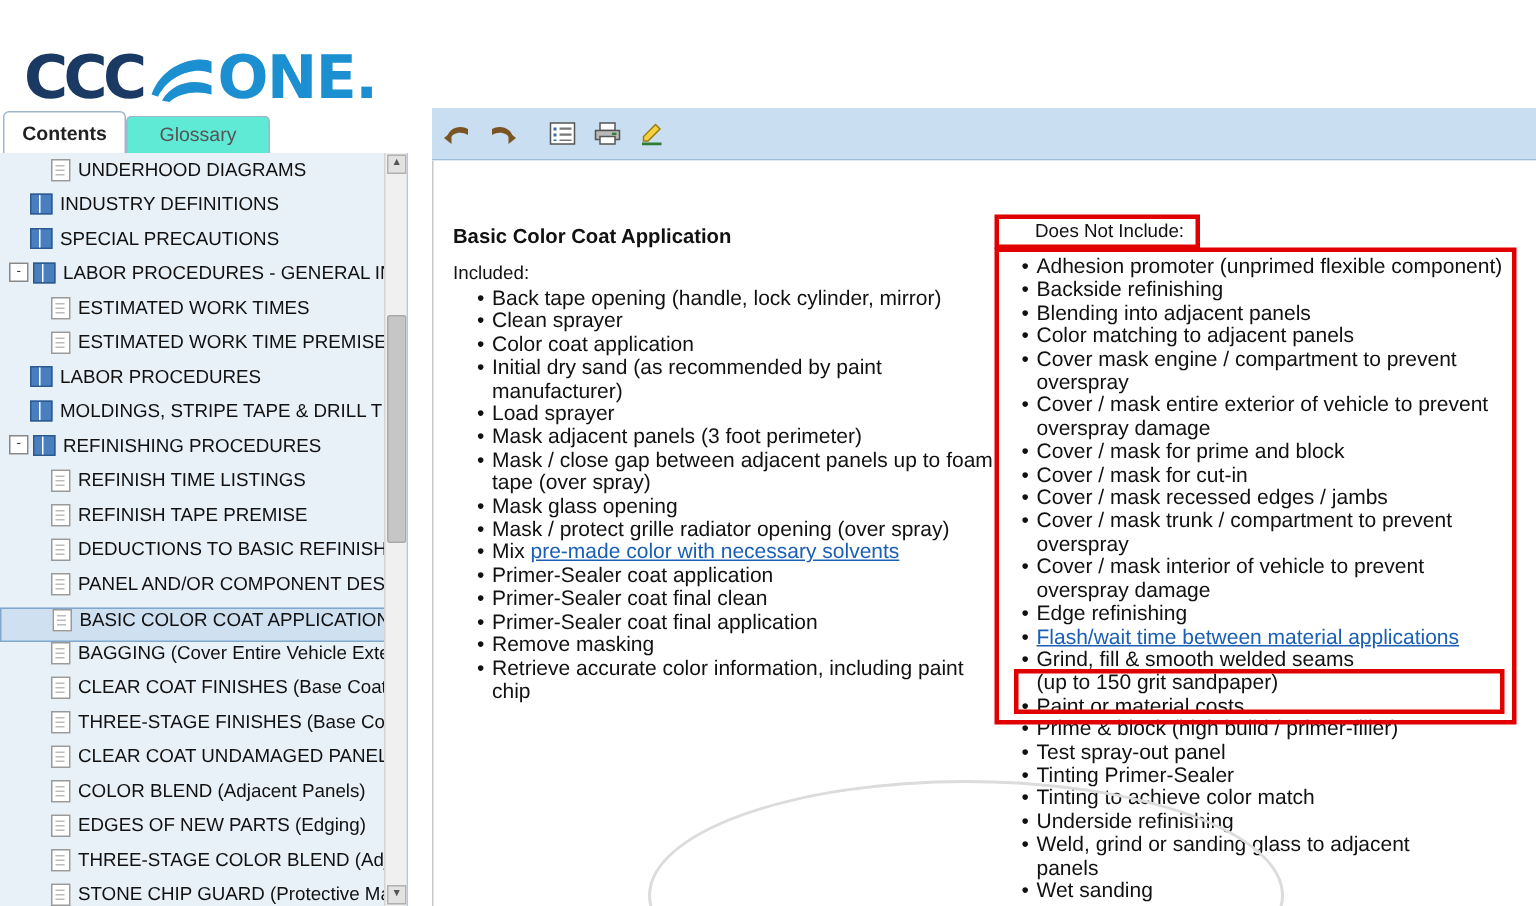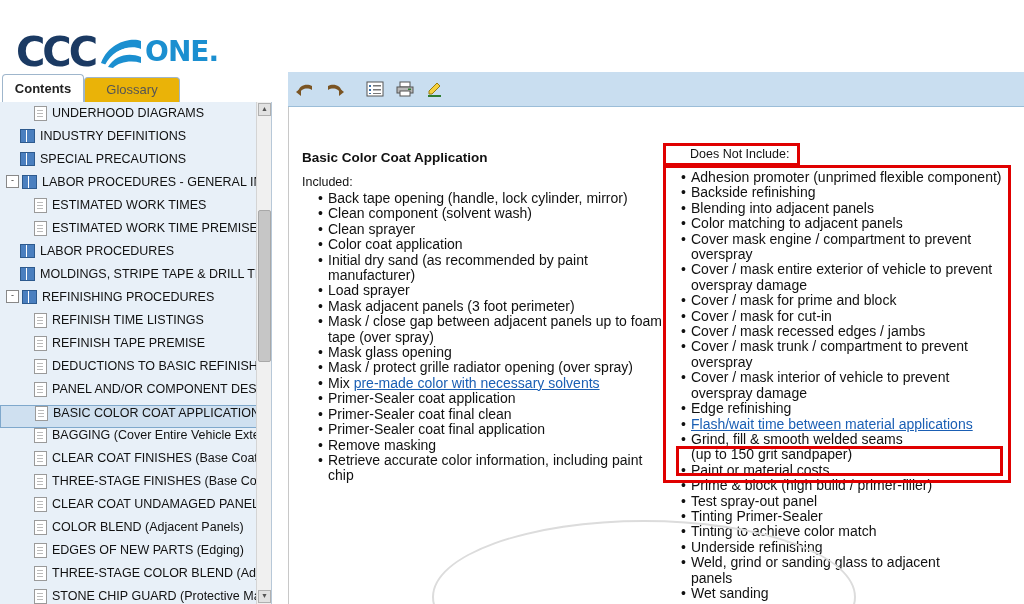--- a/index.html
+++ b/index.html
@@ -39,21 +39,21 @@
     line-height: 40px;
   }
   .logo-swoosh {
     width: 44px;
     height: 34px;
     margin: 0 2px 0 4px;
     position: relative;
   }
   .logo-one {
     font-family: "DejaVu Sans", sans-serif;
-    font-size: 28px;
+    font-size: 40px;
     font-weight: bold;
     color: #1b8fd0;
     letter-spacing: -1px;
     line-height: 40px;
   }
 
   
   .body-area {
     position: absolute;
     top: 72px;
@@ -94,21 +94,21 @@
     left: 2px;
     width: 80px;
     background: #ffffff;
     font-weight: bold;
     color: #222;
     z-index: 2;
   }
   .tab.inactive {
     left: 84px;
     width: 94px;
-    background: #eab308;
+    background: #5eead4;
     color: #555;
     top: 5px;
     height: 24px;
     line-height: 24px;
   }
 
   .tree-wrap {
     position: absolute;
     top: 30px;
     left: 0;
@@ -597,21 +597,20 @@
     <div class="doc-area">
       <div class="doc-left-rule"></div>
       <div class="doc-inner">
 
         <div class="doc-title">Basic Color Coat Application</div>
 
         <div class="col-included">
           <div class="list-heading">Included:</div>
           <ul class="bullets" id="included-list">
               <li>Back tape opening (handle, lock cylinder, mirror)</li>
-              <li>Clean component (solvent wash)</li>
               <li>Clean sprayer</li>
               <li>Color coat application</li>
               <li>Initial dry sand (as recommended by paint manufacturer)</li>
               <li>Load sprayer</li>
               <li>Mask adjacent panels (3 foot perimeter)</li>
               <li>Mask / close gap between adjacent panels up to foam tape (over spray)</li>
               <li>Mask glass opening</li>
               <li>Mask / protect grille radiator opening (over spray)</li>
               <li>Mix <span class="link-blue">pre-made color with necessary solvents</span></li>
               <li>Primer-Sealer coat application</li>

